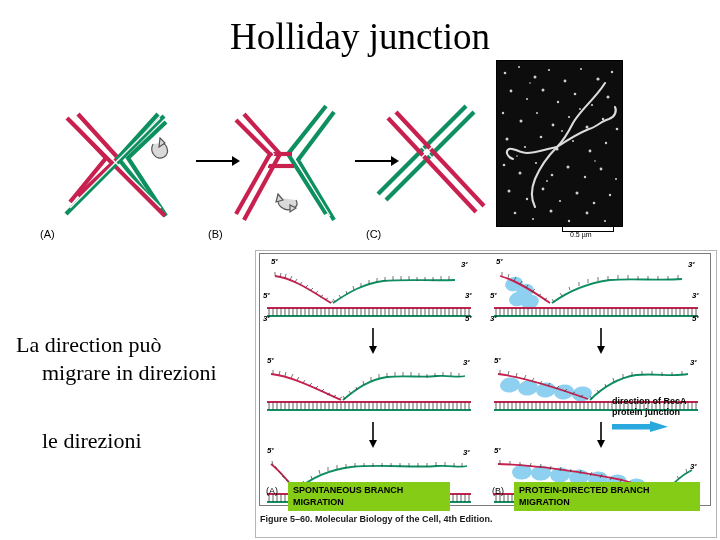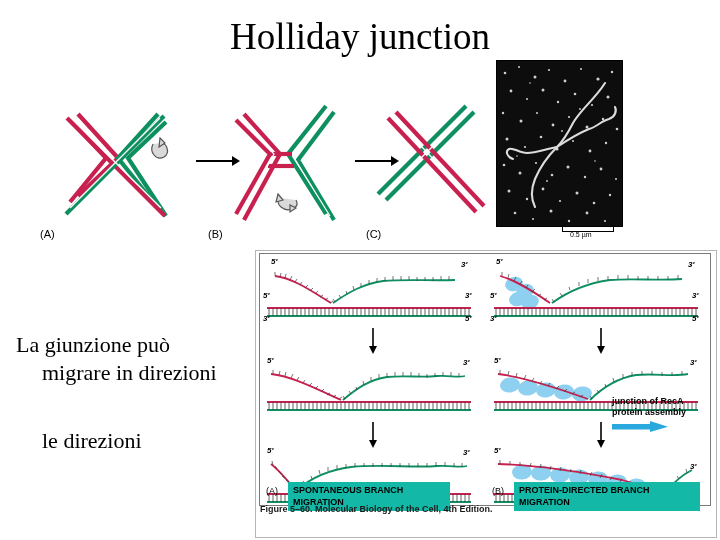--- a/index.html
+++ b/index.html
@@ -58,30 +58,30 @@
     border:1px solid #7a7a7a;box-sizing:border-box;background:#fff;}
   .dna-row{position:absolute;width:218px;height:68px;}
   .col-a{left:5px;}
   .col-b{left:232px;}
   .ticklabel{position:absolute;font-family:"Liberation Sans",sans-serif;font-size:8px;
     font-weight:bold;font-style:italic;color:#000;}
   .downarrow{position:absolute;width:10px;height:26px;}
   .panel-tag{position:absolute;font-family:"Liberation Sans",sans-serif;font-size:9px;color:#000;}
   .panel-cap{
     position:absolute;font-family:"Liberation Sans",sans-serif;font-size:9px;font-weight:bold;
-    color:#000;background:#14b8a6;padding:2px 5px 3px 5px;line-height:1.35;
+    color:#000;background:#84cc16;padding:2px 5px 3px 5px;line-height:1.35;
   }
   #reca-note{
     position:absolute;left:352px;top:142px;width:98px;
     font-family:"Liberation Sans",sans-serif;font-size:9px;font-weight:bold;color:#000;
     line-height:1.25;
   }
   #reca-arrow{position:absolute;left:352px;top:167px;width:56px;height:11px;}
   #fig-caption{
-    position:absolute;left:4px;top:253px;
+    position:absolute;left:4px;top:263px;
     font-family:"Liberation Sans",sans-serif;font-size:9px;font-weight:bold;color:#1a1a1a;
   }
 </style>
 </head>
 <body>
 
 <div class="slide">
 
   <div id="slide-title">Holliday junction</div>
 
@@ -257,21 +257,21 @@
         <path d="M60 86 C72 78, 82 72, 92 68 C100 66, 104 60, 112 58 C118 56, 120 50, 118 46"></path>
       </g>
     </svg>
   </div>
   <div id="scalebar">
     <div class="bar"></div>
     <div class="lab">0.5 µm</div>
   </div>
 
   <div id="body-text">
-    <span class="l1">La giunzione può</span>
+    <span class="l1">La direction può</span>
     <span class="l2">migrare in direzioni</span>
     <span class="l3">le direzioni</span>
   </div>
 
   <div id="mboc-figure">
     <div id="mboc-inner">
 
       <div class="dna-row col-a" style="top:4px;">
         <svg width="218" height="68" viewBox="0 0 218 68">
 
@@ -776,22 +776,22 @@
         <span class="ticklabel" style="left:2px;top:4px;">5′</span>
         <span class="ticklabel" style="left:198px;top:6px;">3′</span>
       </div>
 
       <svg class="downarrow" style="left:336px;top:168px;" viewBox="0 0 10 26">
         <line x1="5" y1="0" x2="5" y2="18" stroke="#000" stroke-width="1.6"></line>
         <path d="M1 18 L9 18 L5 26 z" fill="#000"></path>
       </svg>
 
       <div id="reca-note">
-        <span>junction of RecA</span><br>
-        <span>protein assembly</span>
+        <span>direction of RecA</span><br>
+        <span>protein junction</span>
       </div>
       <svg id="reca-arrow" viewBox="0 0 56 11">
         <rect x="0" y="3" width="40" height="5.5" fill="#29a8dd"></rect>
         <path d="M38 0 L56 5.7 L38 11 z" fill="#29a8dd"></path>
       </svg>
 
       <div class="dna-row col-b" style="top:190px;">
         <svg width="218" height="68" viewBox="0 0 218 68">
           <g fill="#85cdee" opacity="0.92">
             <ellipse cx="30" cy="28" rx="10" ry="7.5" transform="rotate(-5 30 28)"></ellipse>

